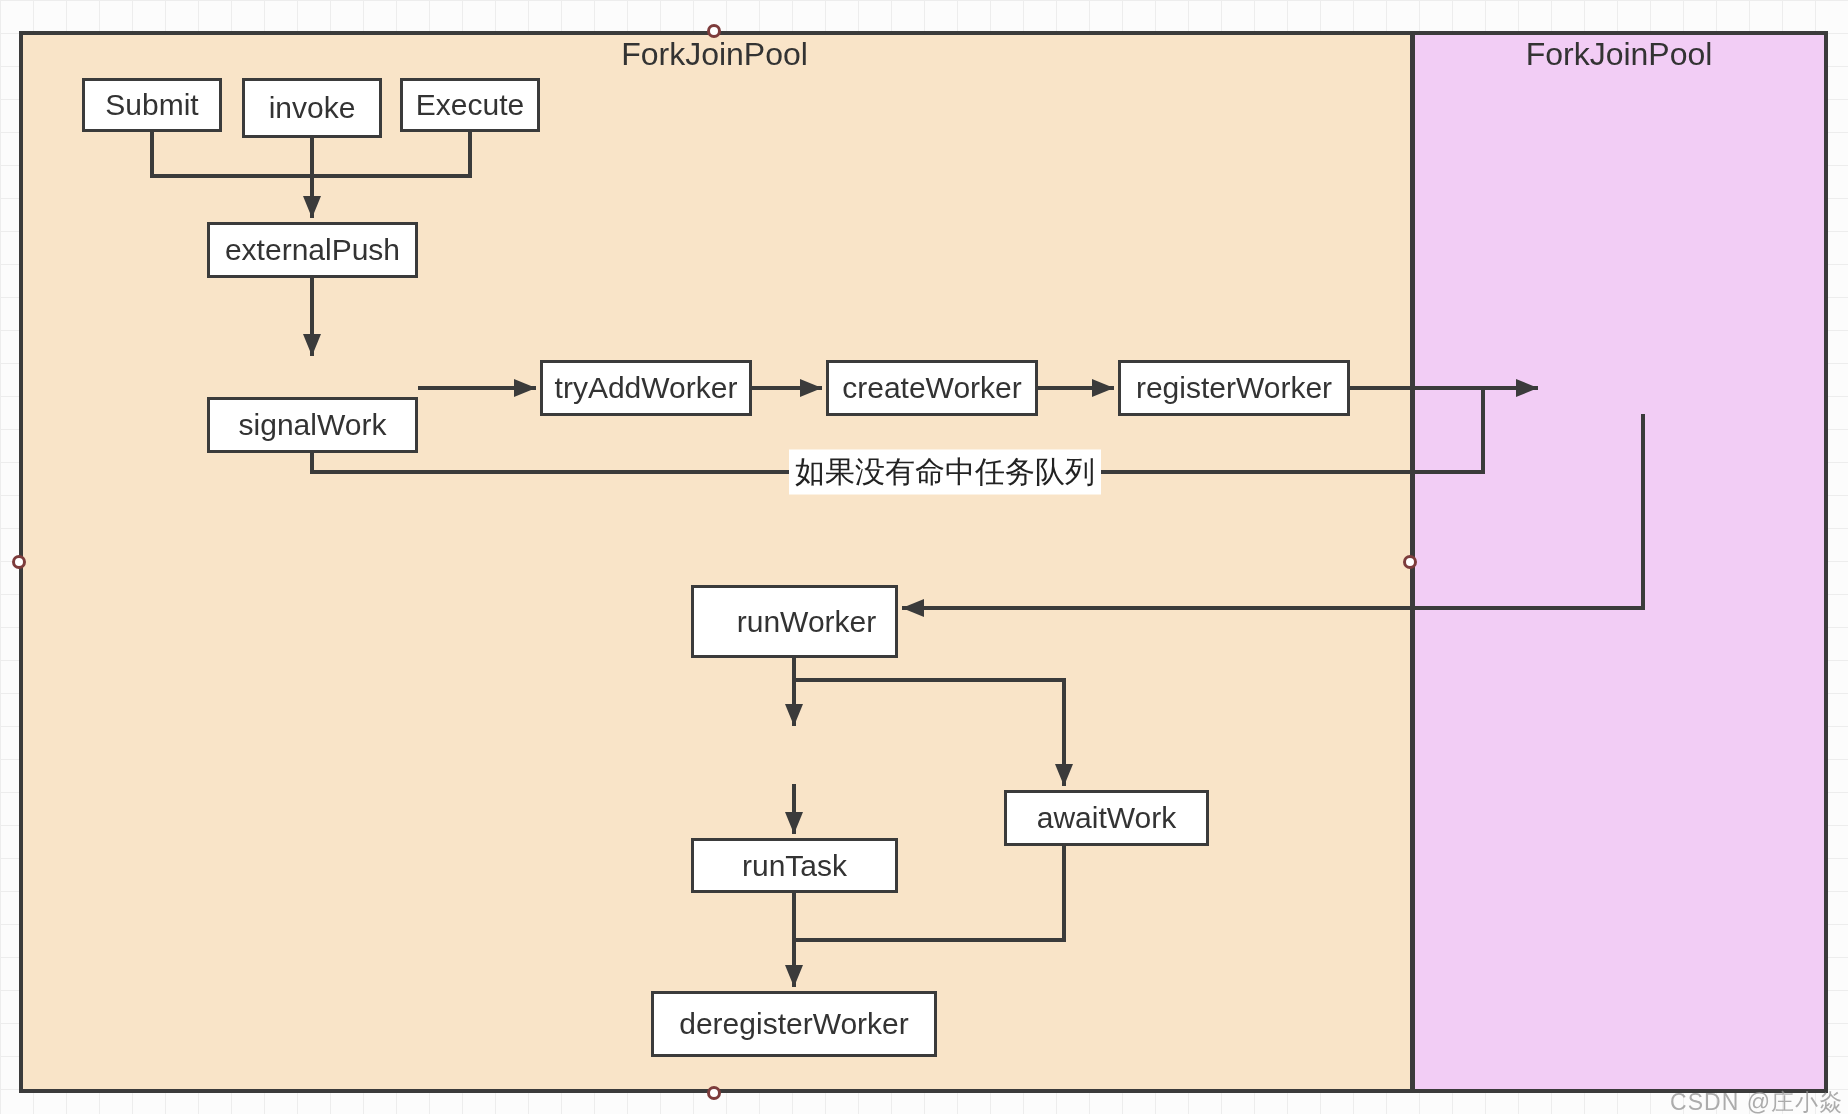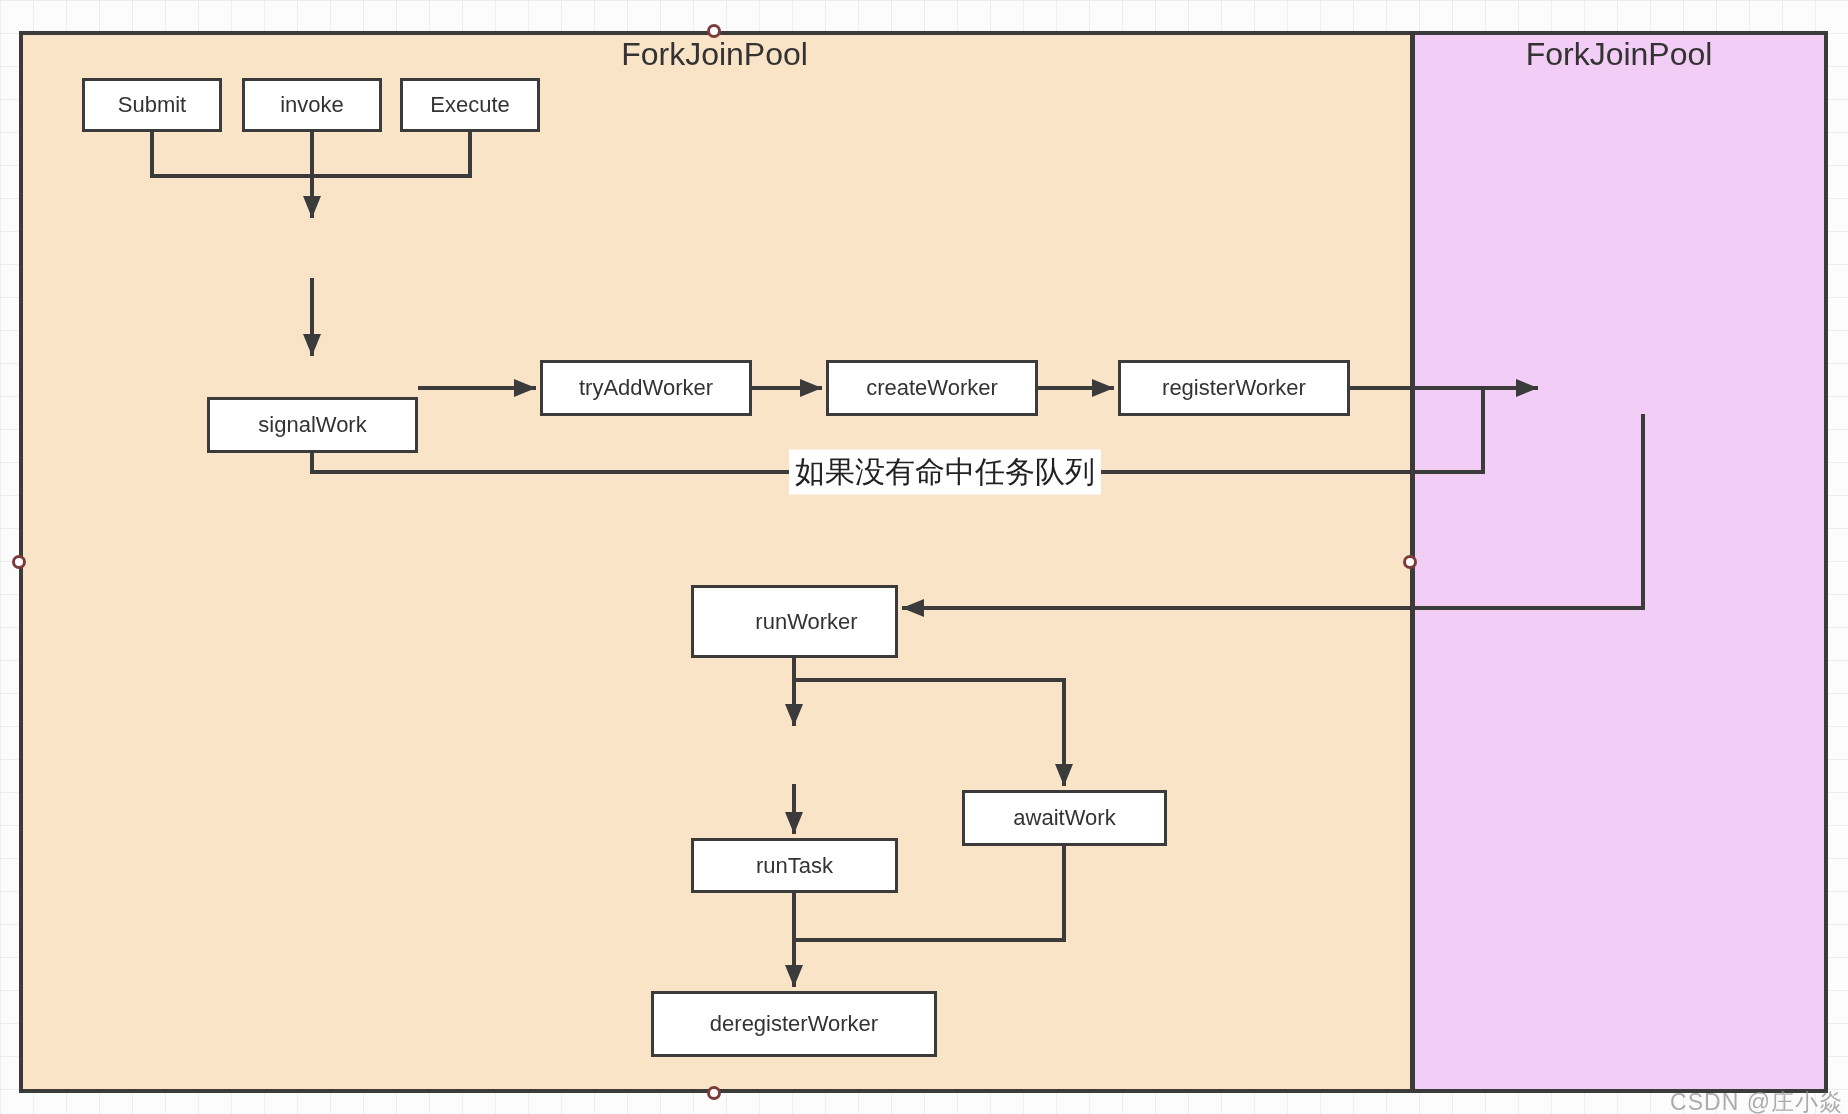--- a/index.html
+++ b/index.html
@@ -43,21 +43,21 @@
   .region-title.right{left:1410px;width:418px;}
   svg.edges{
     position:absolute;left:0;top:0;z-index:2;
   }
   .node{
     position:absolute;z-index:4;
     background:#ffffff;
     border:3.5px solid var(--stroke);
     box-sizing:border-box;
     display:flex;align-items:center;justify-content:center;
-    font-size:22px;color:var(--text);
+    font-size:30px;color:var(--text);
     white-space:nowrap;
   }
   .edge-label{
     position:absolute;z-index:3;
     left:945px;top:472px;
     transform:translate(-50%,-50%);
     background:#ffffff;
     font-size:30px;color:#222;
     padding:2px 6px;
     white-space:nowrap;
@@ -73,31 +73,31 @@
   }
   .watermark{
     position:absolute;z-index:6;
     right:5px;top:1087px;
     font-size:23px;
     color:rgba(145,145,145,0.75);
     letter-spacing:1px;
   }
   
   .n-submit{left:82px;top:78px;width:140px;height:54px;}
-  .n-invoke{left:242px;top:78px;width:140px;height:54px;}
+  .n-invoke{left:242px;top:78px;width:140px;height:60px;}
   .n-execute{left:400px;top:78px;width:140px;height:54px;}
   .n-externalpush{left:207px;top:222px;width:211px;height:56px;}
   .n-signalwork{left:207px;top:360px;width:211px;height:56px;margin-top:37px;}
   .n-tryaddworker{left:540px;top:360px;width:212px;height:56px;}
   .n-createworker{left:826px;top:360px;width:212px;height:56px;}
   .n-registerworker{left:1118px;top:360px;width:232px;height:56px;}
   .n-run{left:1542px;top:360px;width:203px;height:54px;}
   .n-runworker{left:691px;top:585px;width:207px;height:73px;padding-left:24px;}
   .n-scan{left:691px;top:730px;width:206px;height:54px;}
-  .n-awaitwork{left:962px;top:790px;width:205px;height:56px;}
+  .n-awaitwork{left:1004px;top:790px;width:205px;height:56px;}
   .n-runtask{left:691px;top:838px;width:207px;height:55px;}
   .n-deregisterworker{left:651px;top:991px;width:286px;height:66px;}
 </style>
 </head>
 <body>
 
 <div class="canvas">
 
   <div class="outer">
     <div class="region tan"></div>
@@ -134,20 +134,23 @@
 
   <div class="node n-submit">
     <span>Submit</span>
   </div>
   <div class="node n-invoke">
     <span>invoke</span>
   </div>
   <div class="node n-execute">
     <span>Execute</span>
   </div>
+  <div class="node n-externalpush">
+    <span>externalPush</span>
+  </div>
   <div class="node n-signalwork">
     <span>signalWork</span>
   </div>
   <div class="node n-tryaddworker">
     <span>tryAddWorker</span>
   </div>
   <div class="node n-createworker">
     <span>createWorker</span>
   </div>
   <div class="node n-registerworker">

